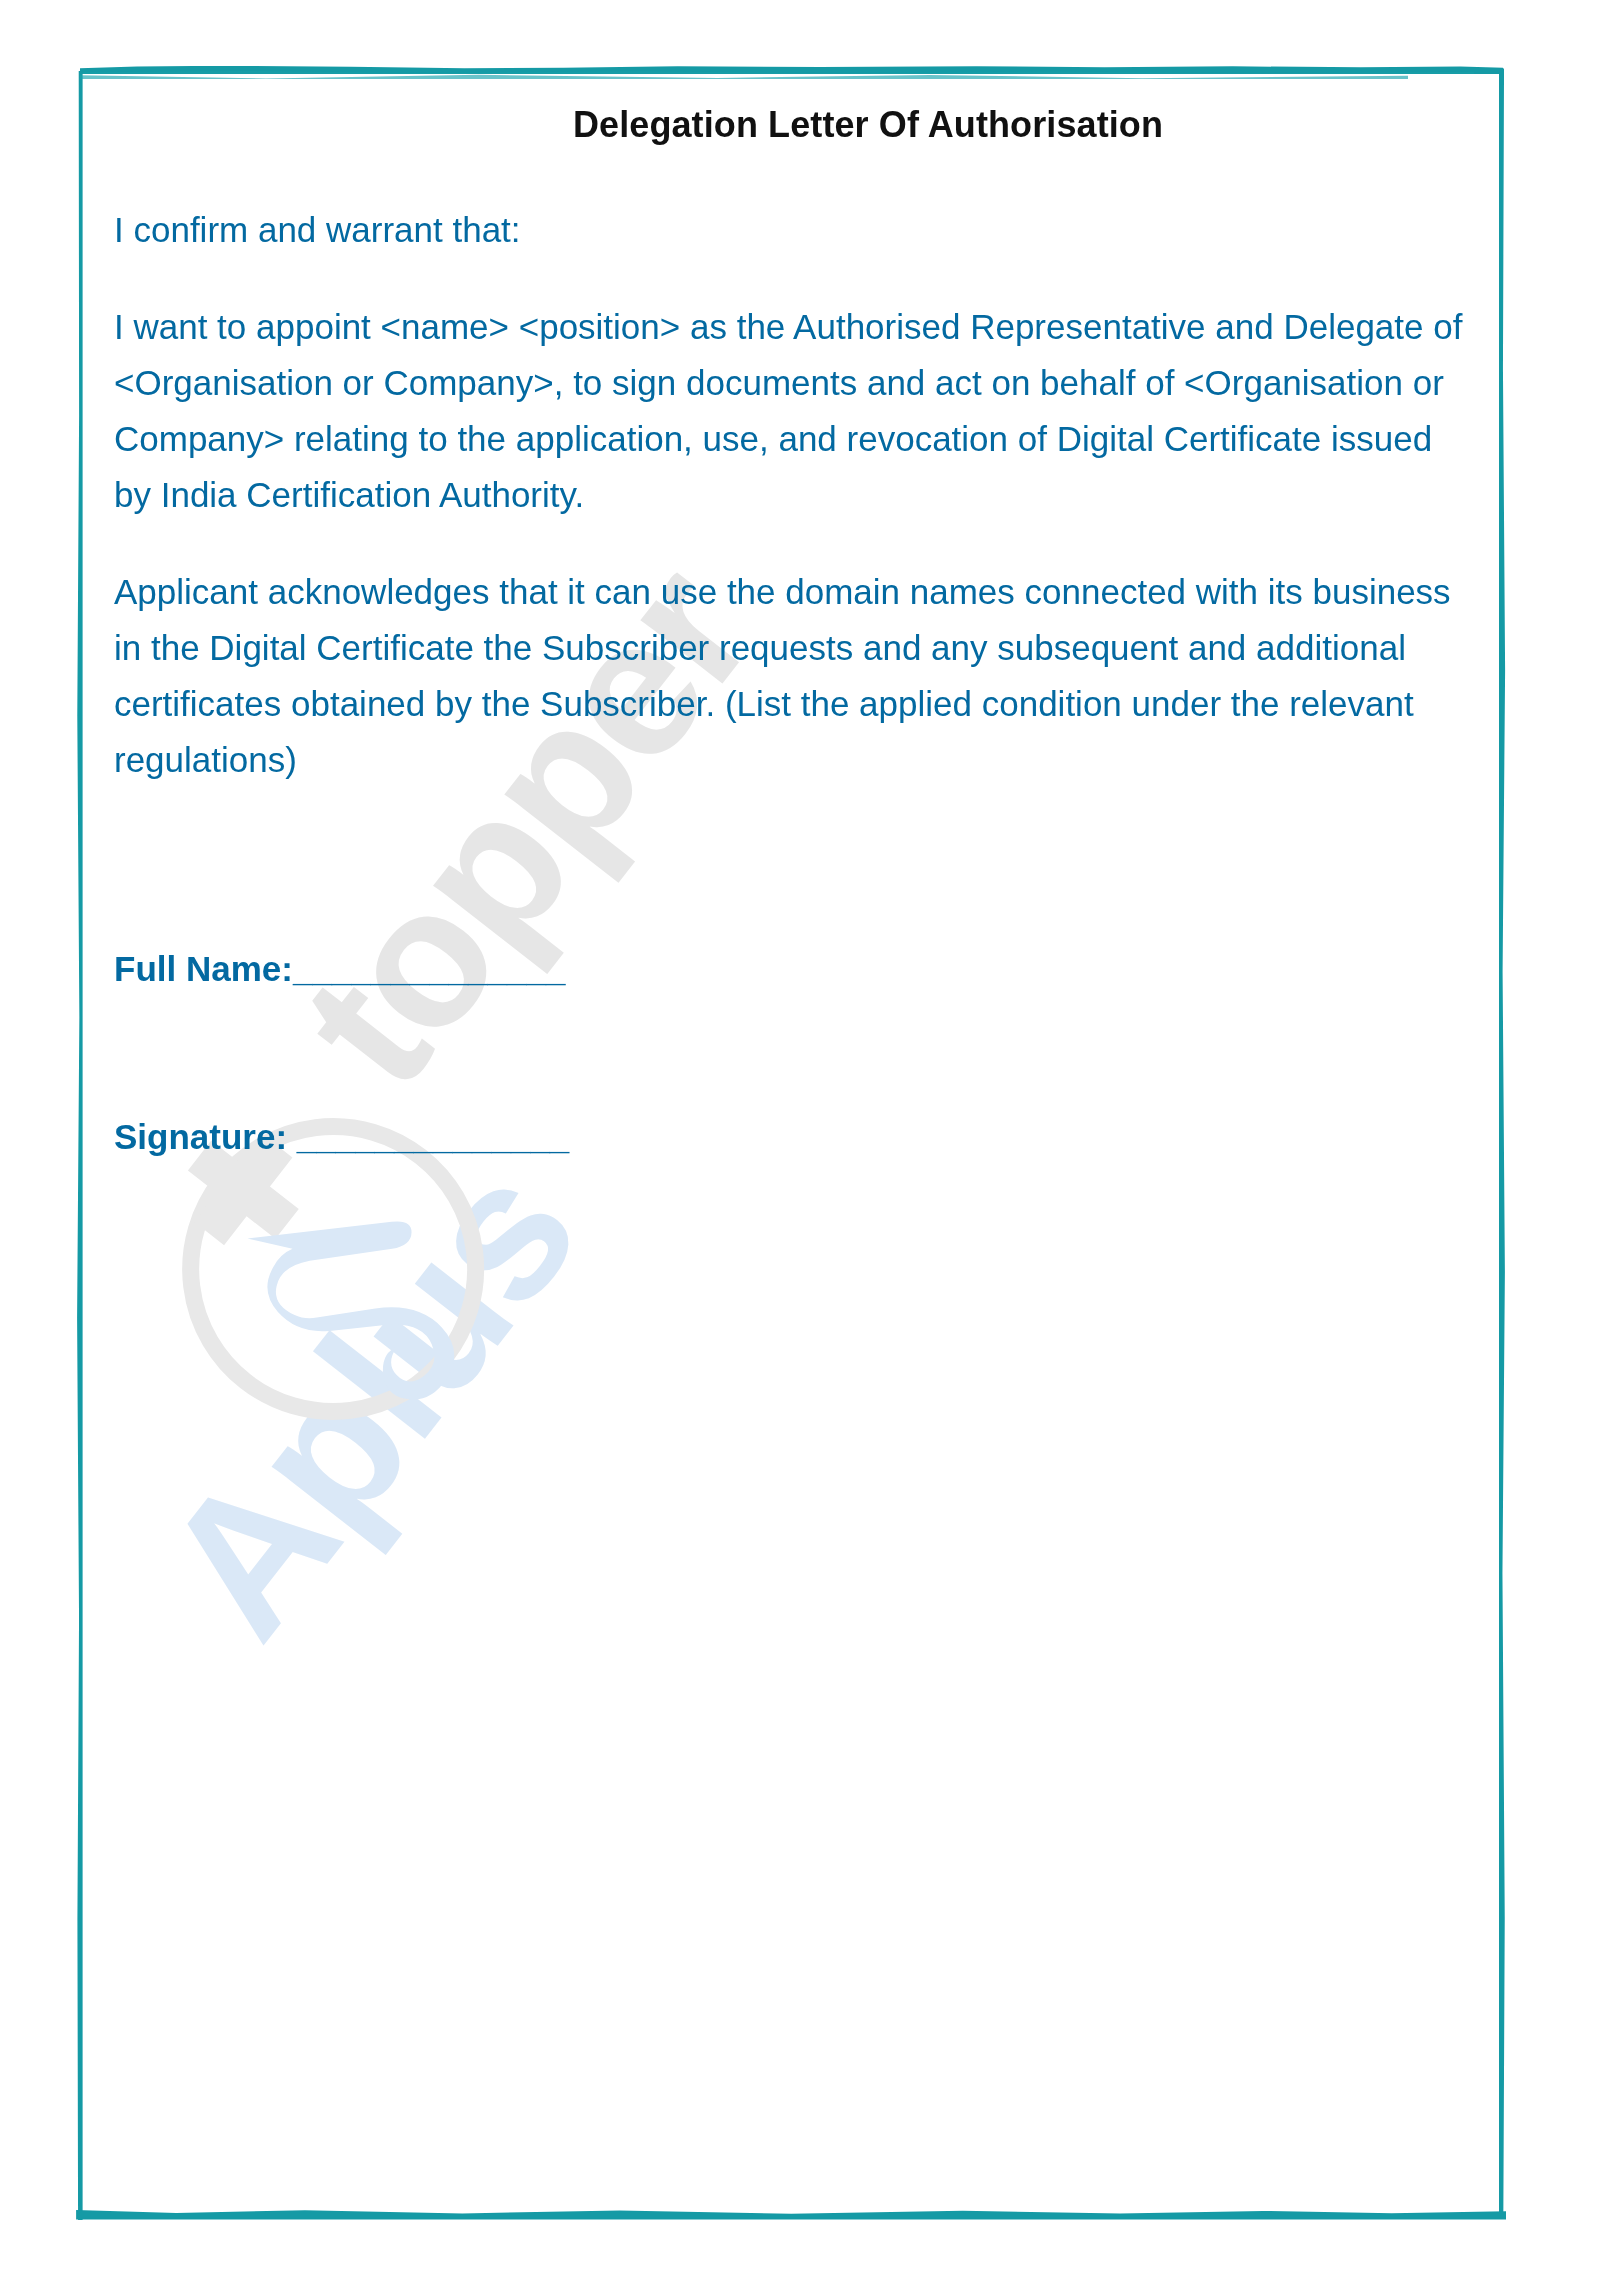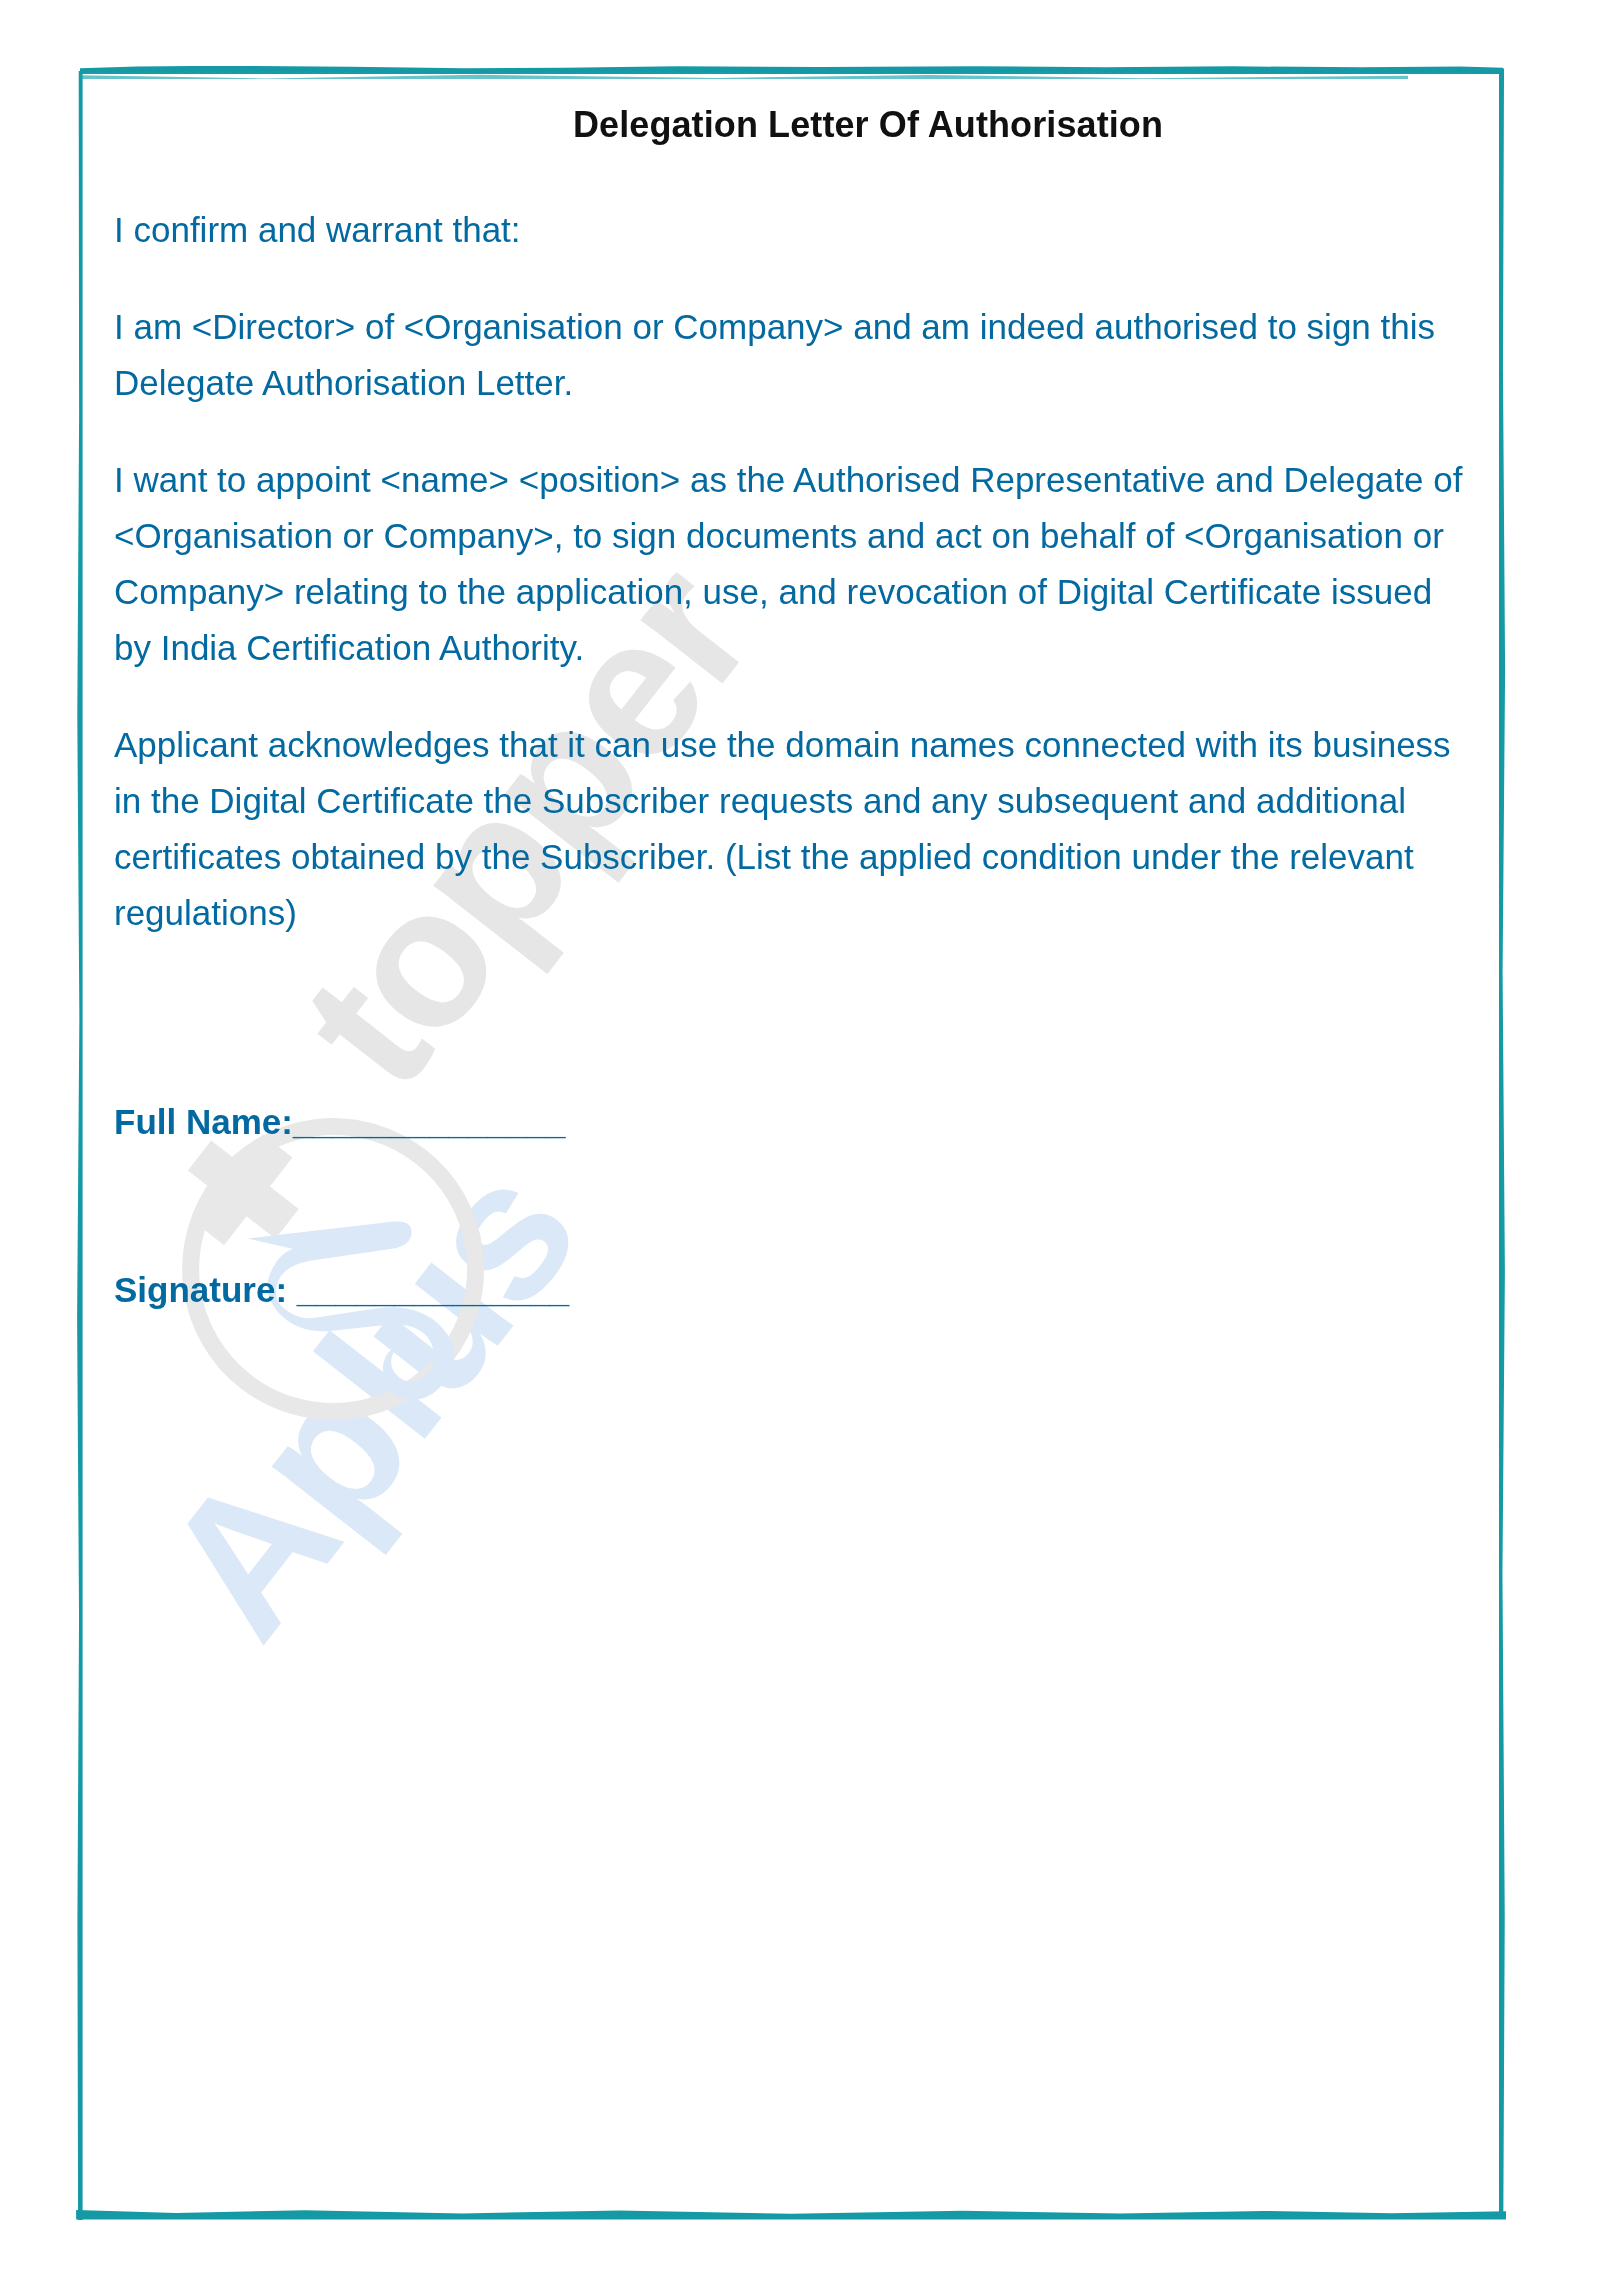--- a/index.html
+++ b/index.html
@@ -201,21 +201,20 @@
       </svg>
     </div>
 
     <div id="content">
 
       <div id="doc-title">Delegation Letter Of Authorisation</div>
 
       <div id="letter-body">
         <p> I confirm and warrant that:</p>
 
-        <p>I am &lt;Director&gt; of &lt;Organisation or Company&gt; and am indeed authorised to sign this Delegate Authorisation Letter.</p>
 
         <p>I want to appoint &lt;name&gt; &lt;position&gt; as the Authorised Representative and Delegate of &lt;Organisation or Company&gt;, to sign documents and act on behalf of &lt;Organisation or Company&gt; relating to the application, use, and revocation of Digital Certificate issued by India Certification Authority.</p>
 
         <p>Applicant acknowledges that it can use the domain names connected with its business in the Digital Certificate the Subscriber requests and any subsequent and additional certificates obtained by the Subscriber. (List the applied condition under the relevant regulations)</p>
 
 
         <p class="sig-block tight">
           <span class="sig-line">Full Name:______________</span>
           <span class="sig-line">Signature: ______________</span>
         </p>

